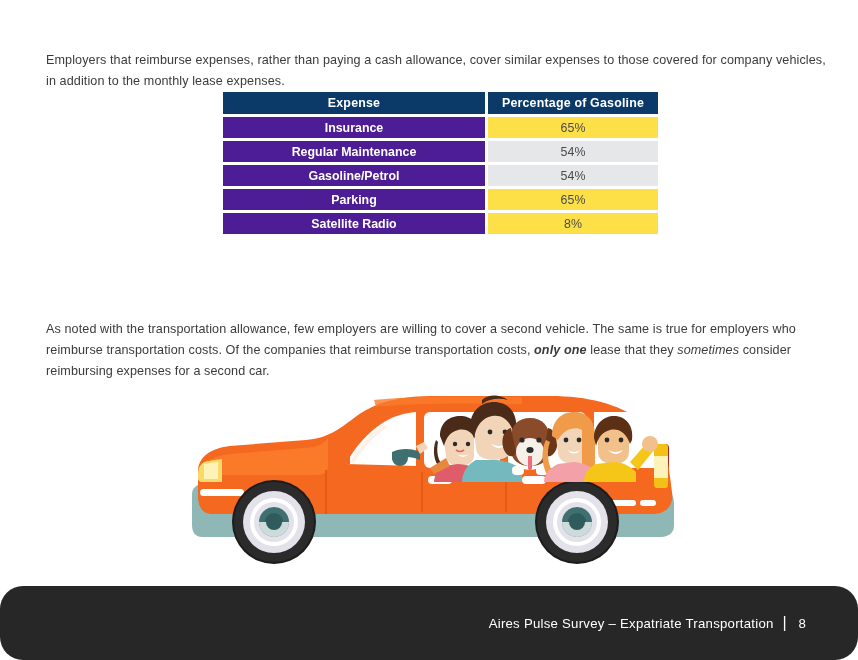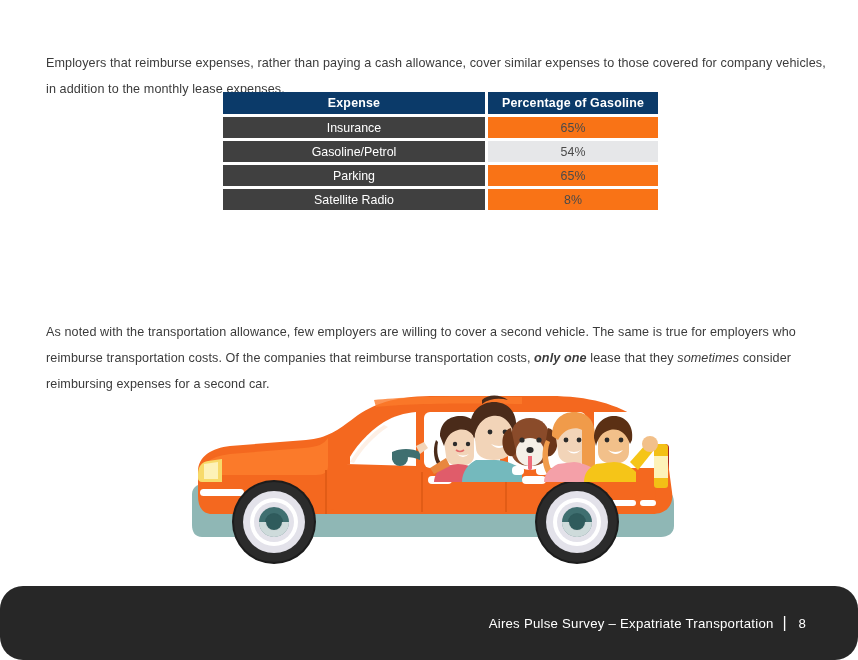--- a/index.html
+++ b/index.html
@@ -19,21 +19,21 @@
     width: 858px;
     height: 660px;
     background: #ffffff;
   }
 
   
   .para {
     position: absolute;
     color: #3b3b3b;
     font-size: 12.6px;
-    line-height: 26px;
+    line-height: 21px;
     letter-spacing: 0.1px;
   }
   #intro-paragraph {
     left: 46px;
     top: 37px;
     width: 782px;
   }
   #notes-paragraph {
     left: 46px;
     top: 306px;
@@ -65,28 +65,28 @@
   .tbl th {
     background: #0b3a69;
     color: #ffffff;
     font-weight: bold;
     height: 22px;
     letter-spacing: 0.2px;
   }
   .col-expense { width: 262px; }
   .col-pct { width: 170px; }
   .tbl td.label-cell {
-    background: #404040;
+    background: #4c1d95;
     color: #ffffff;
-    font-weight: normal;
+    font-weight: bold;
   }
   .tbl td.value-cell {
     color: #4a4a4a;
   }
-  .tbl td.value-cell.shade-a { background: #f97316; }
+  .tbl td.value-cell.shade-a { background: #fde047; }
   .tbl td.value-cell.shade-b { background: #e6e7e9; }
 
   
   #footer-bar {
     position: absolute;
     left: 0;
     bottom: 0;
     width: 858px;
     height: 74px;
     background: #272727;
@@ -141,20 +141,24 @@
           <th>Expense</th>
           <th>Percentage of Gasoline</th>
         </tr>
       </thead>
       <tbody id="table-body">
           <tr>
             <td class="label-cell">Insurance</td>
             <td class="value-cell shade-a">65%</td>
           </tr>
           <tr>
+            <td class="label-cell">Regular Maintenance</td>
+            <td class="value-cell shade-b">54%</td>
+          </tr>
+          <tr>
             <td class="label-cell">Gasoline/Petrol</td>
             <td class="value-cell shade-b">54%</td>
           </tr>
           <tr>
             <td class="label-cell">Parking</td>
             <td class="value-cell shade-a">65%</td>
           </tr>
           <tr>
             <td class="label-cell">Satellite Radio</td>
             <td class="value-cell shade-a">8%</td>

